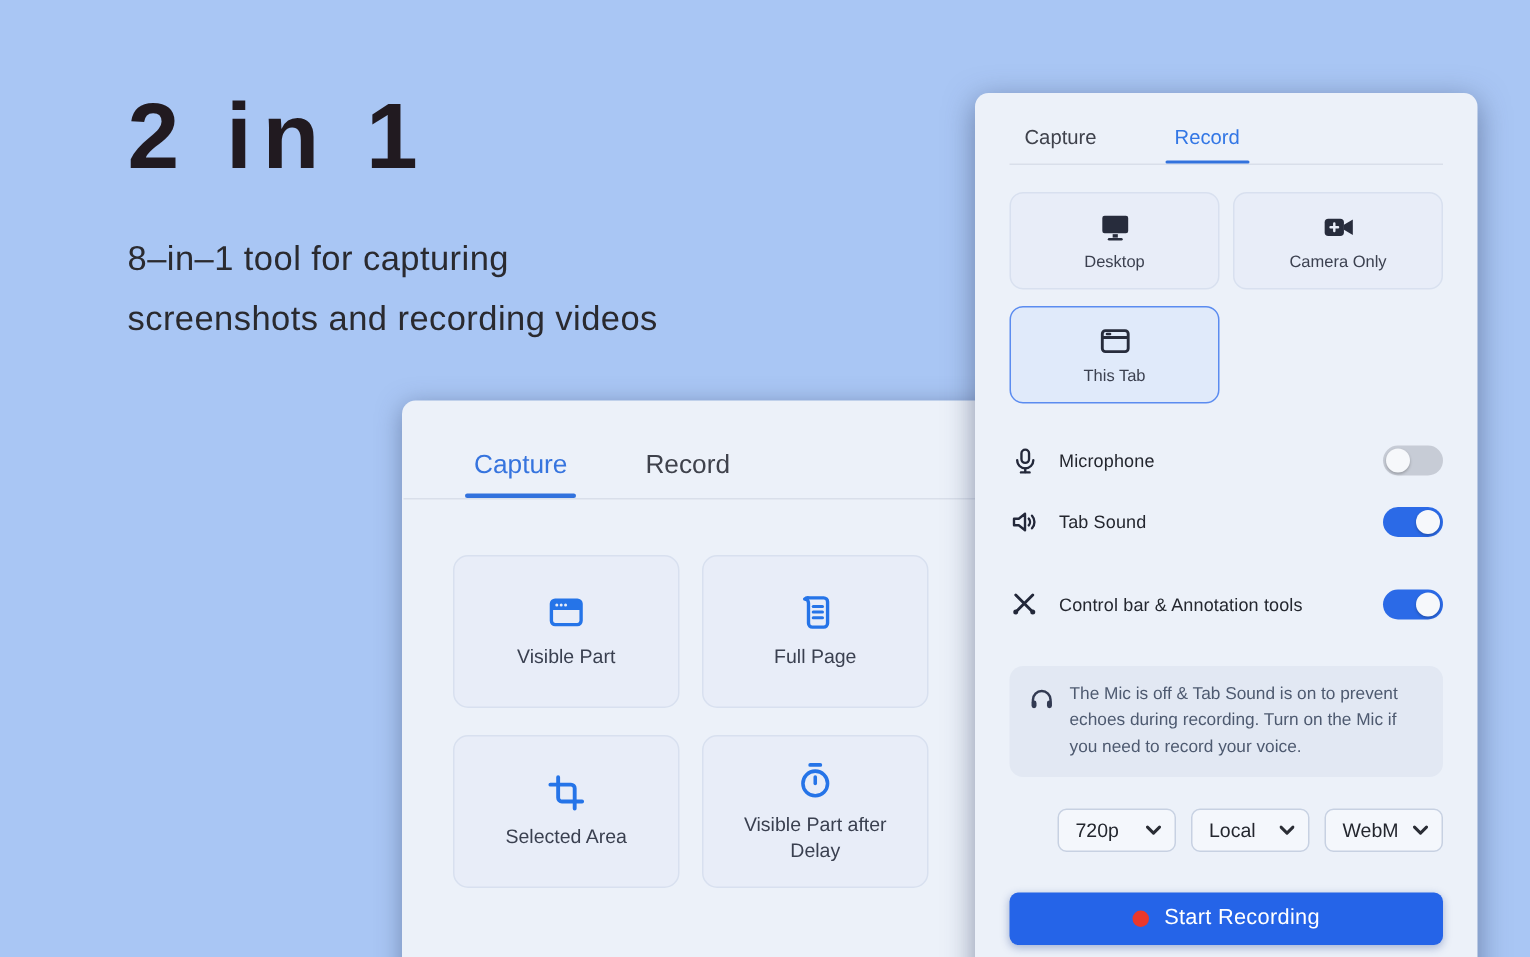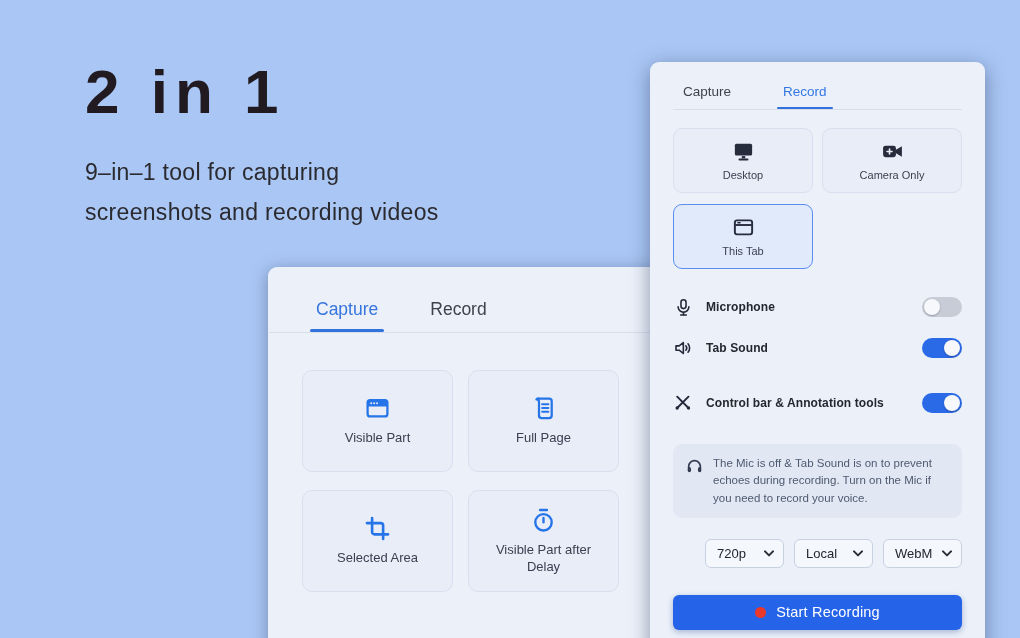--- a/index.html
+++ b/index.html
@@ -79,21 +79,21 @@
     justify-content:center; cursor:pointer;
   }
   .src-card .s-icon { color:#272c3c; line-height:0; }
   .src-card .s-label { margin-top:6px; font-size:11px; color:#3c4150; }
   .src-card.selected { background:#e0eafa; border:1.6px solid #5b8cf0; }
 
   .toggle-row {
     display:flex; align-items:center; gap:13px;
   }
   .toggle-row .t-icon { color:#23283a; line-height:0; width:20px; display:flex; justify-content:center; }
-  .toggle-row .t-label { font-size:12px; font-weight:700; color:#24272f; letter-spacing:.1px; }
+  .toggle-row .t-label { font-size:12px; font-weight:400; color:#24272f; letter-spacing:.1px; }
   .toggle { margin-left:auto; width:40px; height:20px; border-radius:10px;
     background:#c7ccd6; position:relative; cursor:pointer; transition:background .15s; }
   .toggle .knob {
     position:absolute; top:2px; left:2px; width:16px; height:16px; border-radius:50%;
     background:#f6f8fb; box-shadow:0 1px 2px rgba(0,0,0,.25);
   }
   .toggle.on { background:#2b6ae7; }
   .toggle.on .knob { left:auto; right:2px; }
 
   .row-mic { margin-top:28px; }
@@ -125,21 +125,21 @@
   .start-btn .label { color:#fff; font-size:14.5px; letter-spacing:.2px; }
 </style>
 </head>
 <body>
 
 <div class="stage">
 
   <div class="hero">
     <h1>2 in 1</h1>
     <div class="sub">
-      <div>9–in–1 tool for capturing</div>
+      <div>8–in–1 tool for capturing</div>
       <div>screenshots and recording videos</div>
     </div>
   </div>
 
   <div class="panel capture-panel">
     <div class="tabs">
       <div class="tab active">Capture</div>
       <div class="tab">Record</div>
     </div>
     <div class="tab-divider"></div>

